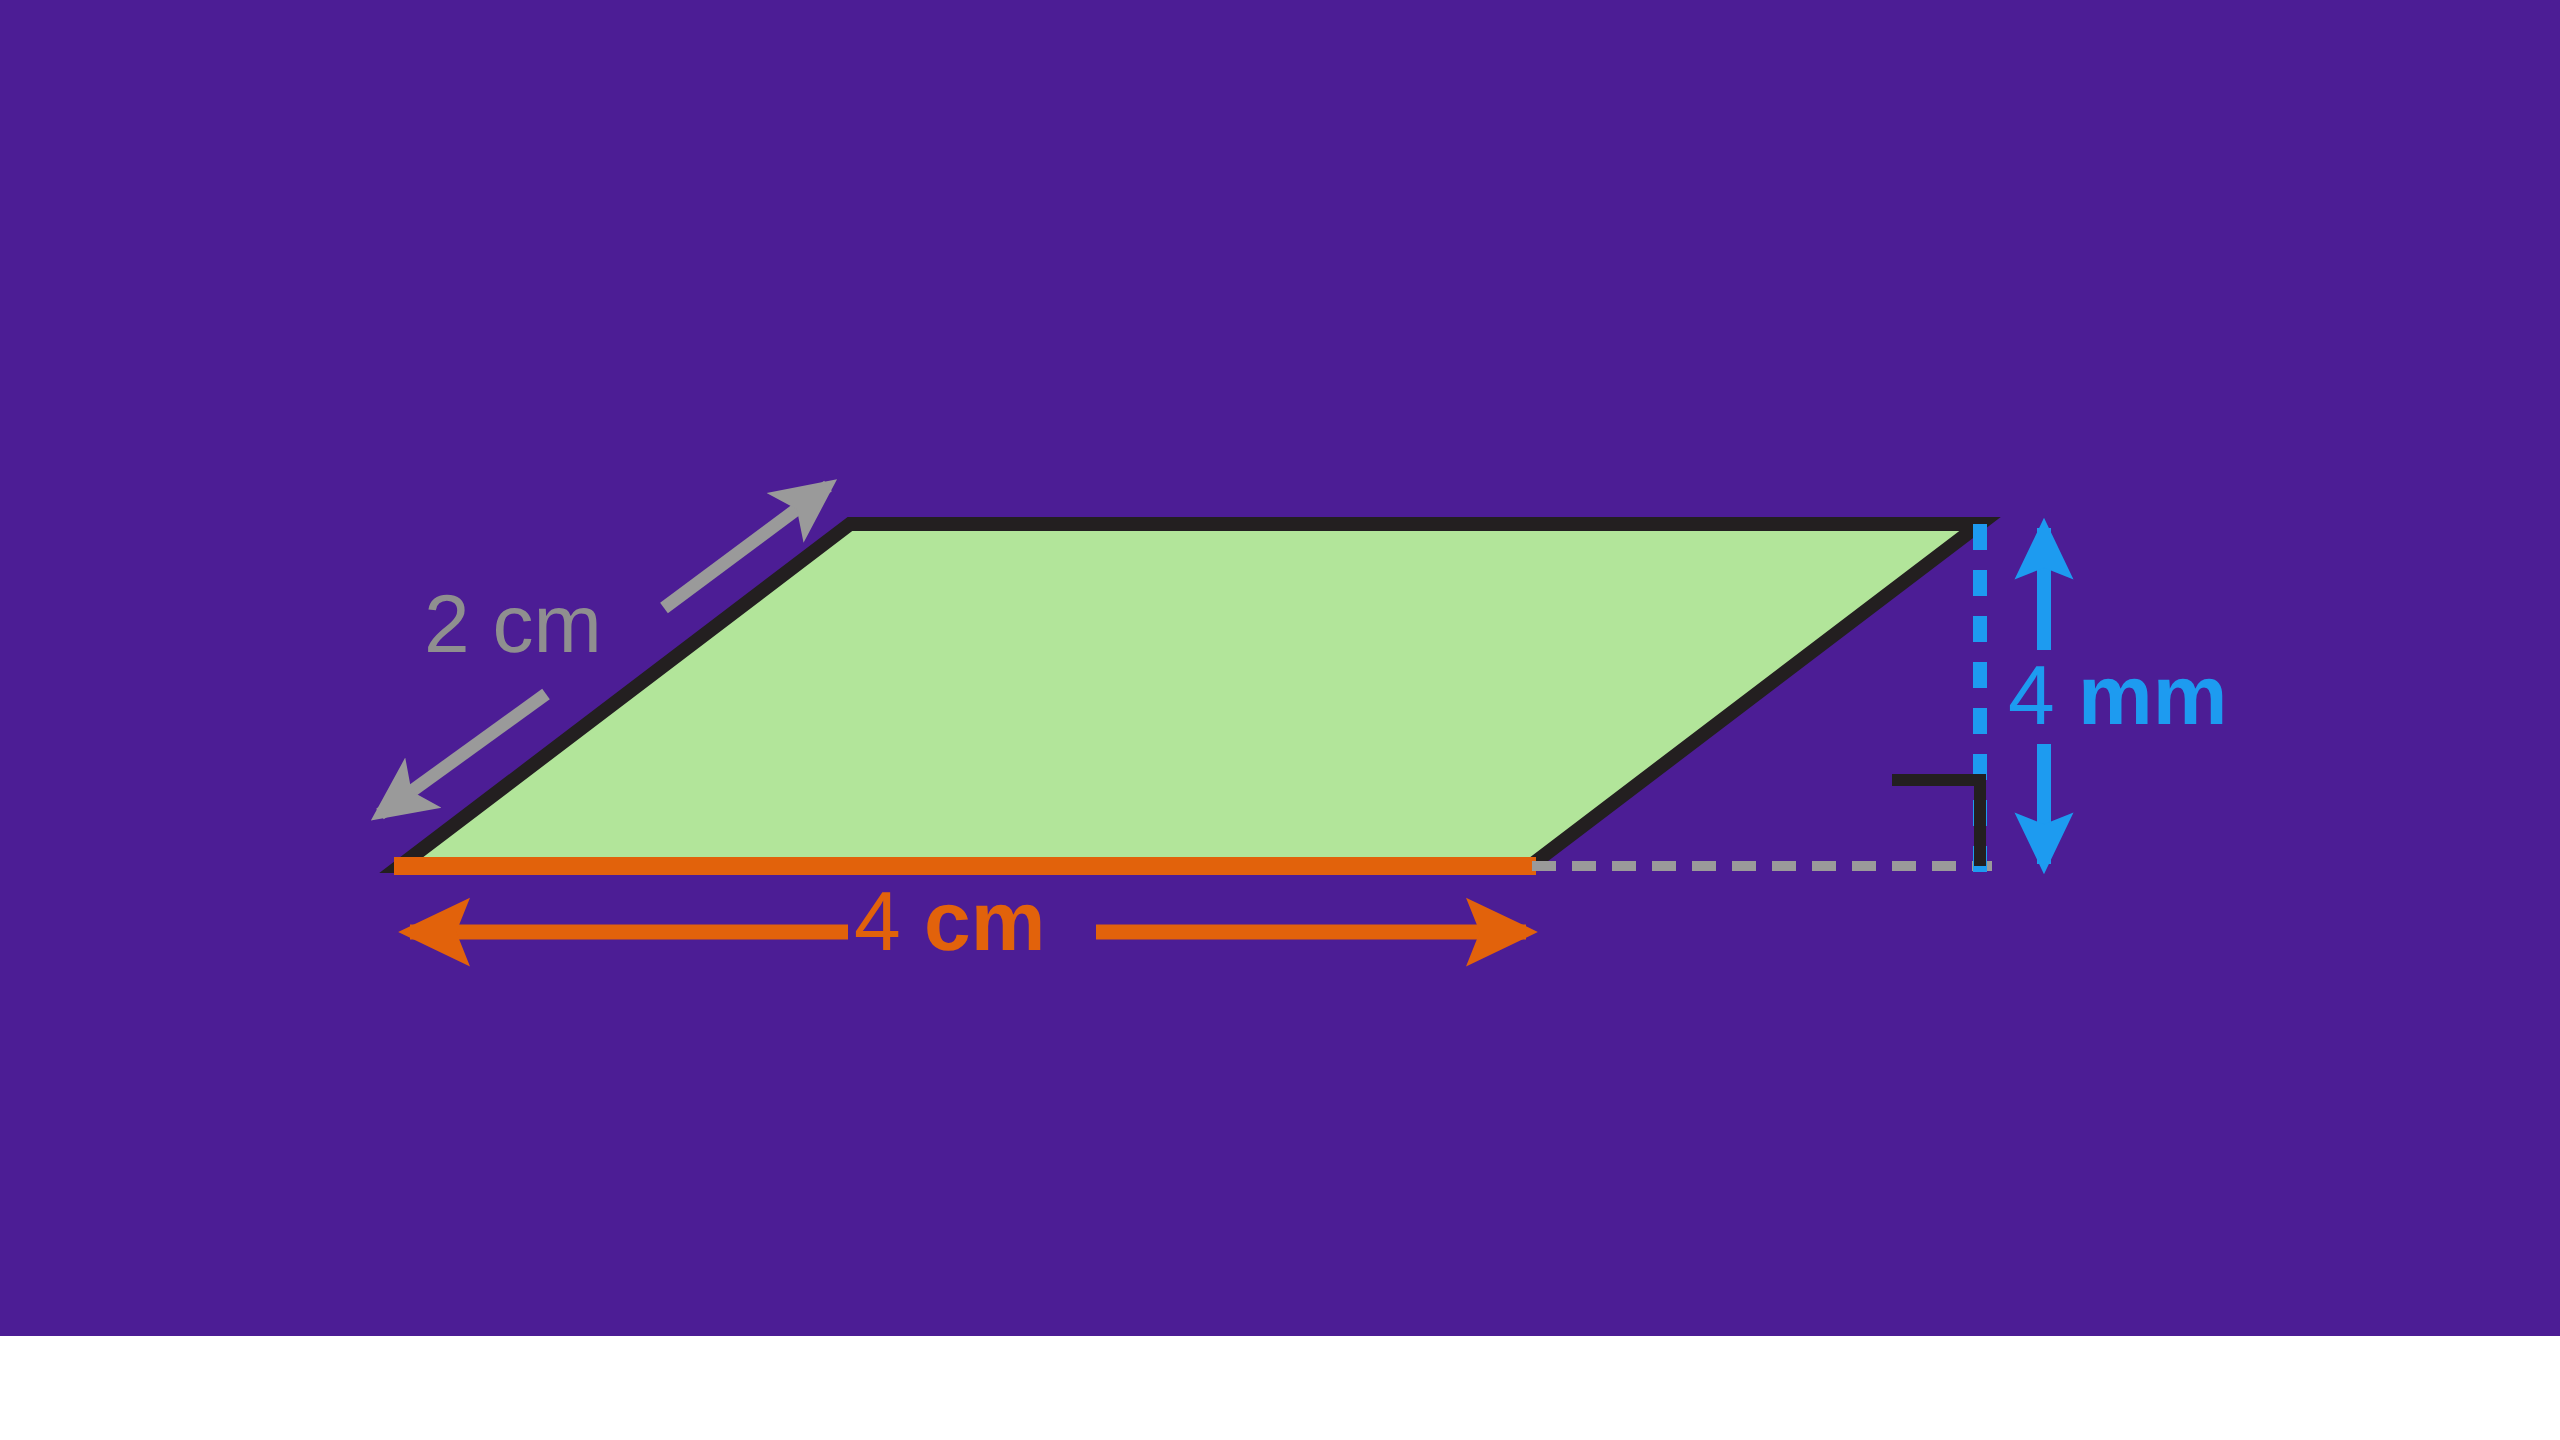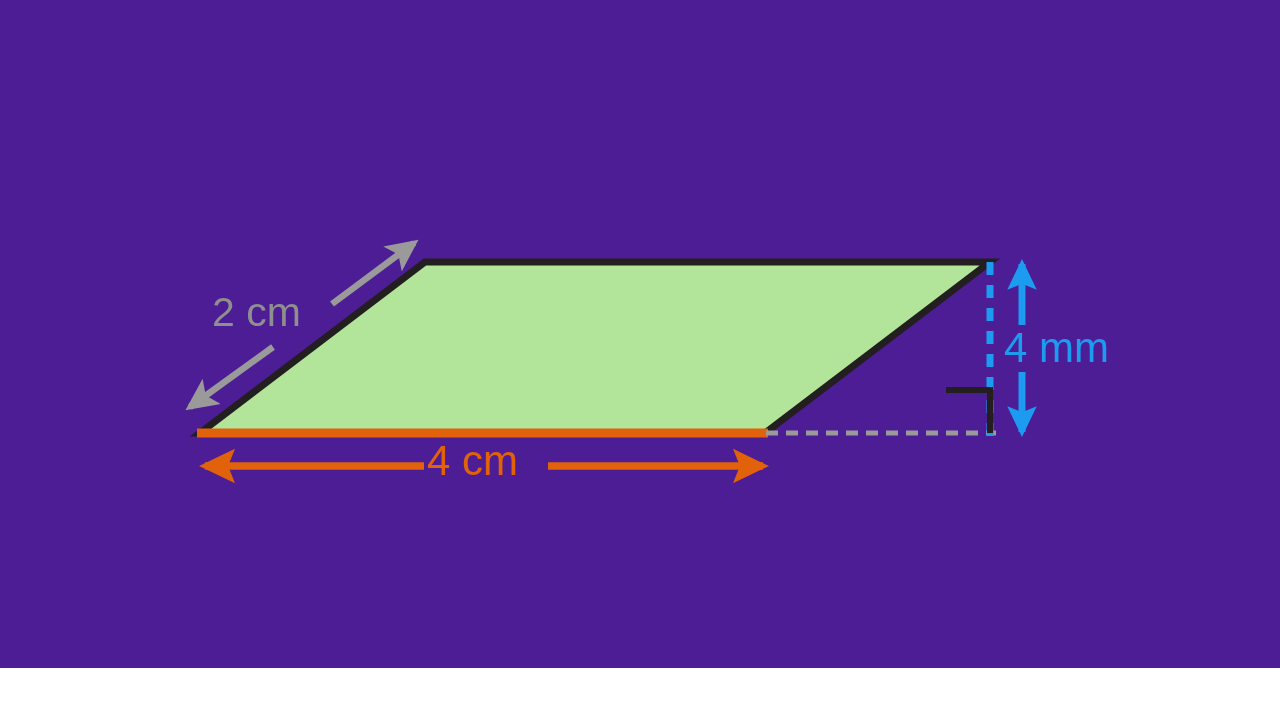--- a/index.html
+++ b/index.html
@@ -31,21 +31,21 @@
   .lbl {
     position: absolute;
     white-space: nowrap;
     line-height: 1;
     user-select: none;
   }
   .lbl .num {
     font-weight: 400;
   }
   .lbl .unit {
-    font-weight: 400;
+    font-weight: 700;
   }
   
   #label-slant {
     left: 212px;
     top: 292px;
     font-size: 41px;
     color: #8f8f8f;
   }
   #label-slant .unit {
     font-weight: 400;

